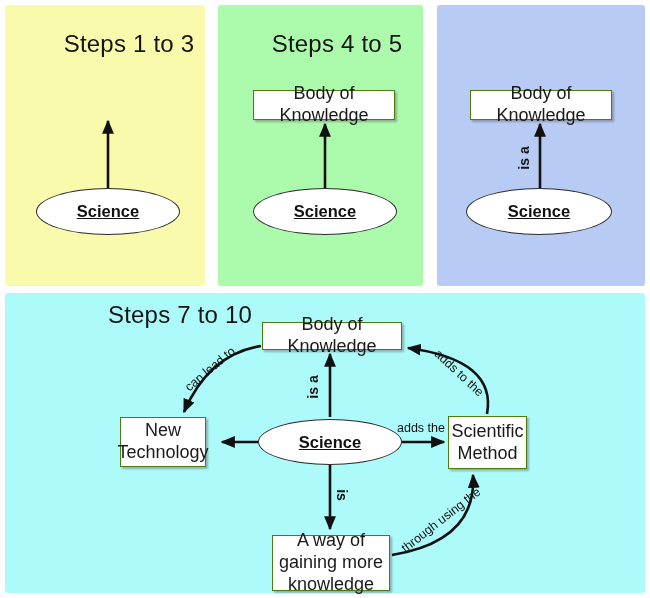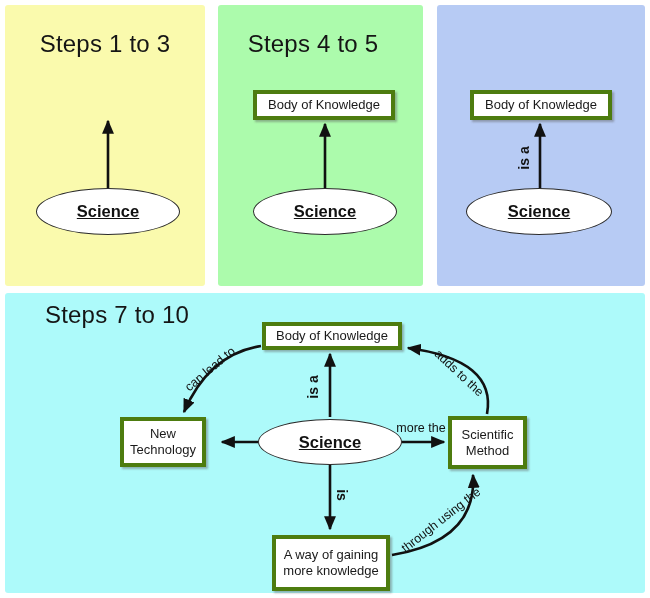--- a/index.html
+++ b/index.html
@@ -7,30 +7,30 @@
   body { font-family:"Liberation Sans", sans-serif; color:#111; }
   .canvas { position:relative; width:650px; height:598px; background:#ffffff; overflow:hidden; }
 
   .panel { position:absolute; border-radius:3px; }
   .panel-yellow { left:5px;  top:5px;   width:200px; height:281px; background:#FAFAAD; }
   .panel-green  { left:218px; top:5px;  width:205px; height:281px; background:#ACFBAC; }
   .panel-blue   { left:437px; top:5px;  width:208px; height:281px; background:#B7CBF4; }
   .panel-cyan   { left:5px;  top:293px; width:640px; height:300px; background:#ADFAFA; }
 
   .panel-title { position:absolute; font-size:24px; letter-spacing:0.2px; color:#151515;
-                 text-align:center; white-space:nowrap; }
+                 text-align:center; white-space:nowrap;padding-left:48px; }
   .title-1 { left:5px;   top:30px; width:200px; }
   .title-2 { left:218px; top:30px; width:190px; }
   .title-3 { left:437px; top:30px; width:208px; }
-  .title-4 { left:45px;  top:301px; text-align:left; }
+  .title-4 { left:60px;  top:301px; text-align:left; }
 
-  .node-box { position:absolute; background:#ffffff; border:4px solid #4d7c0f;
+  .node-box { position:absolute; background:#ffffff; border:1px solid #4d7c0f;
               box-shadow:1.5px 1.5px 2px rgba(90,90,90,0.45);
               display:flex; align-items:center; justify-content:center;
-              text-align:center; font-size:13px; line-height:1.22; color:#1a1a1a; }
+              text-align:center; font-size:18px; line-height:1.22; color:#1a1a1a; }
   .bok-2 { left:253px; top:90px;  width:142px; height:30px; }
   .bok-3 { left:470px; top:90px;  width:142px; height:30px; }
   .bok-4 { left:262px; top:322px; width:140px; height:28px; }
   .newtech   { left:120px; top:417px; width:86px;  height:50px; padding:0 4px; }
   .scimethod { left:448px; top:416px; width:79px;  height:53px; padding:0 4px; }
   .away      { left:272px; top:535px; width:118px; height:56px; padding:0 4px; }
 
   .ellipse { position:absolute; background:#ffffff; border:1.4px solid #2a2a2a; border-radius:50%;
              display:flex; align-items:center; justify-content:center;
              font-weight:bold; font-size:16.5px; color:#111;text-decoration:underline; }
@@ -102,18 +102,18 @@
 
       <path d="M261,346 Q209,354 184,412" marker-end="url(#ah)"></path>
       <path d="M487,414 Q497,360 408,348" marker-end="url(#ah)"></path>
       <path d="M392,555 Q477,541 473,475" marker-end="url(#ah)"></path>
     </g>
   </svg>
 
   <div class="link-label bold rot-ccw lbl-isa-3">is a</div>
   <div class="link-label bold rot-ccw lbl-isa-4">is a</div>
   <div class="link-label bold rot-cw lbl-is-4">is</div>
-  <div class="link-label lbl-uses">more the</div>
+  <div class="link-label lbl-uses">adds the</div>
   <div class="link-label lbl-canlead">can lead to</div>
   <div class="link-label lbl-adds">adds to the</div>
   <div class="link-label lbl-through">through using the</div>
 
 </div>
 
 </body></html>

